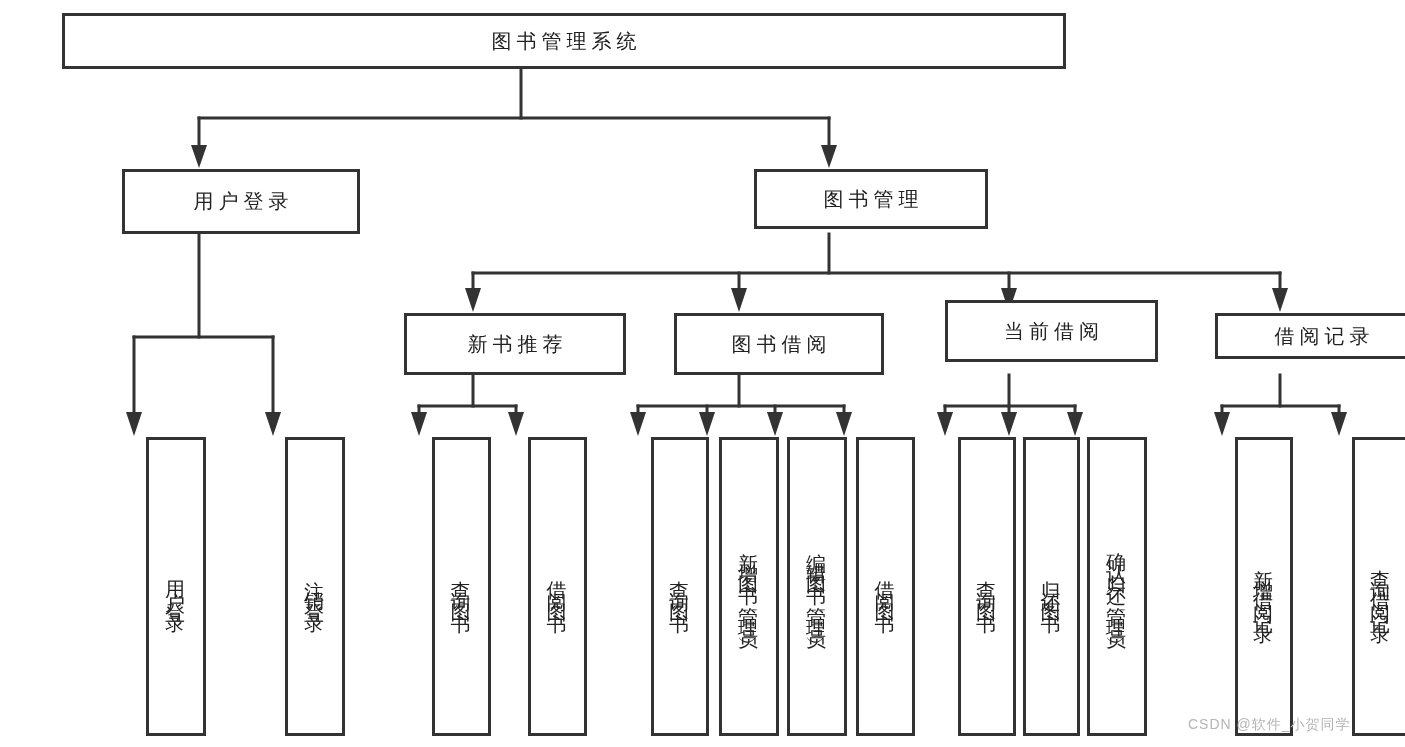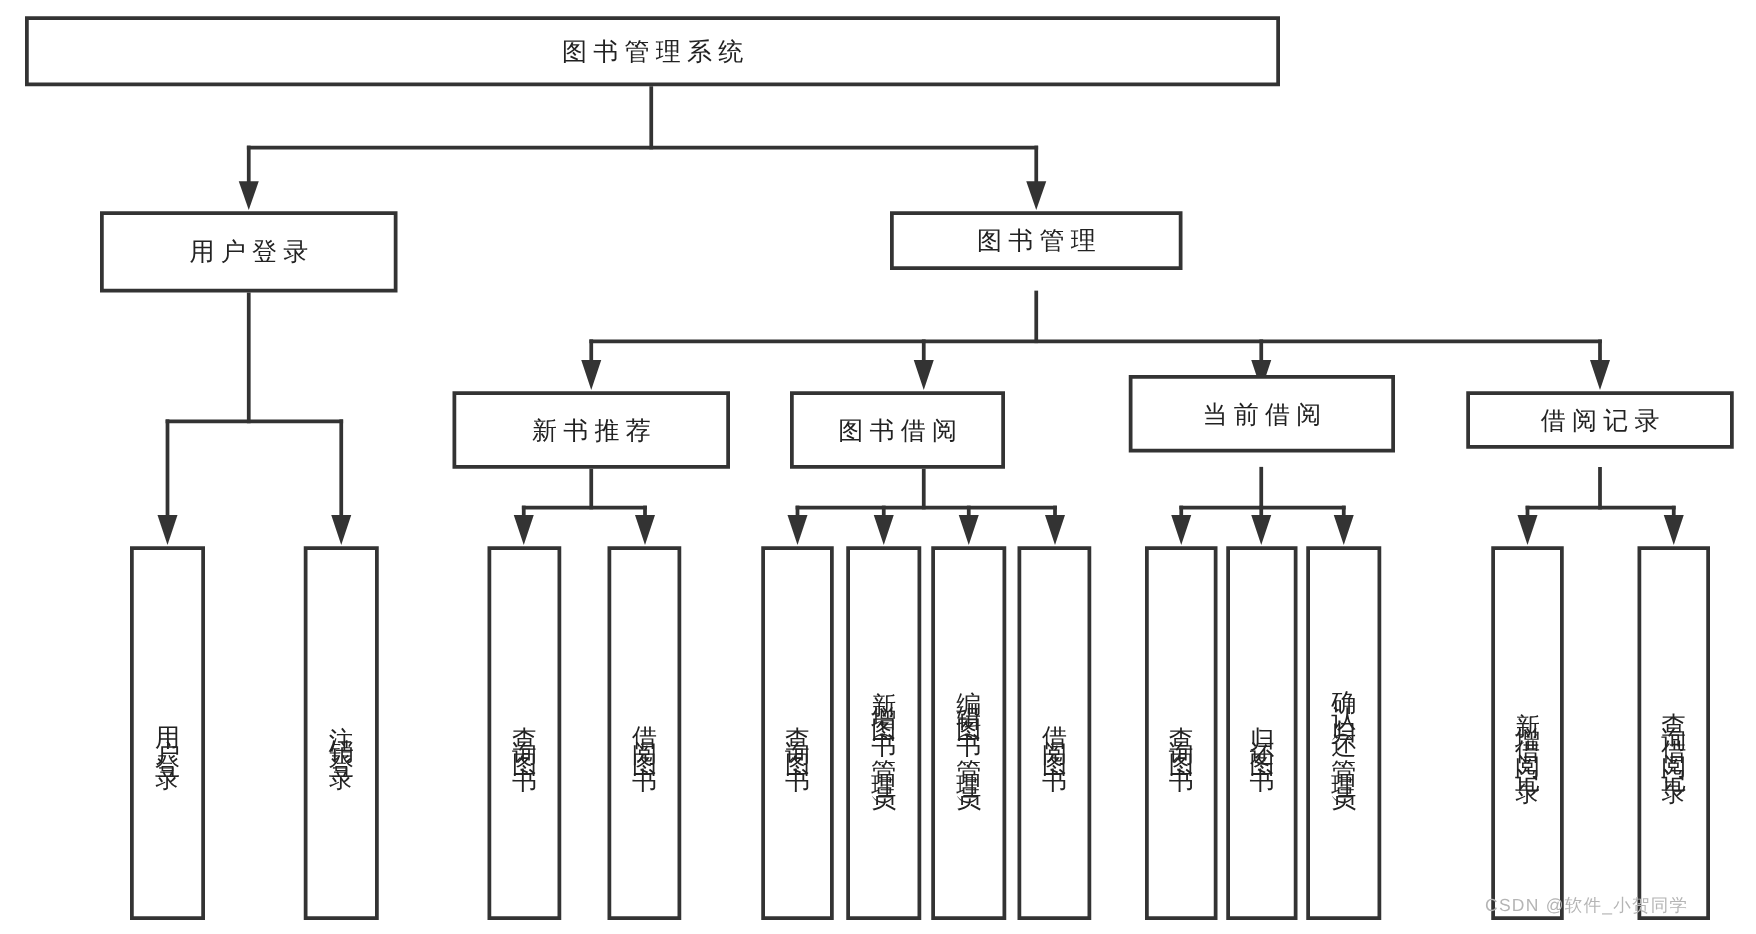--- a/index.html
+++ b/index.html
@@ -39,20 +39,21 @@
   .box {
     position: absolute;
     box-sizing: border-box;
     background: var(--box-fill);
     border: 3px solid var(--line);
     display: flex;
     align-items: center;
     justify-content: center;
     color: var(--text);
     font-size: 20px;
+    margin-left: 42px;
   }
   .box .lbl {
     letter-spacing: 5px;
     text-indent: 5px;
     white-space: nowrap;
   }
   .leaf .lbl {
     writing-mode: vertical-rl;
     text-orientation: mixed;
     letter-spacing: 11px;
@@ -151,28 +152,28 @@
     </g>
   </svg>
 
   <div class="box" style="left:20px; top:13px; width:1004px; height:56px;">
     <span class="lbl">图书管理系统</span>
   </div>
 
   <div class="box" style="left:80px; top:169px; width:238px; height:65px;">
     <span class="lbl">用户登录</span>
   </div>
-  <div class="box" style="left:712px; top:169px; width:234px; height:47px;">
+  <div class="box" style="left:712px; top:169px; width:234px; height:60px;">
     <span class="lbl">图书管理</span>
   </div>
 
   <div class="box" style="left:362px; top:313px; width:222px; height:62px;text-align:center;">
     <span class="lbl">新书推荐</span>
   </div>
-  <div class="box" style="left:632px; top:313px; width:172px; height:62px;">
+  <div class="box" style="left:632px; top:313px; width:210px; height:62px;">
     <span class="lbl">图书借阅</span>
   </div>
   <div class="box" style="left:903px; top:300px; width:213px; height:62px;">
     <span class="lbl">当前借阅</span>
   </div>
   <div class="box" style="left:1173px; top:313px; width:214px; height:46px;">
     <span class="lbl">借阅记录</span>
   </div>
 
   <div class="box leaf" style="left:104px; top:437px; width:60px; height:299px;">

